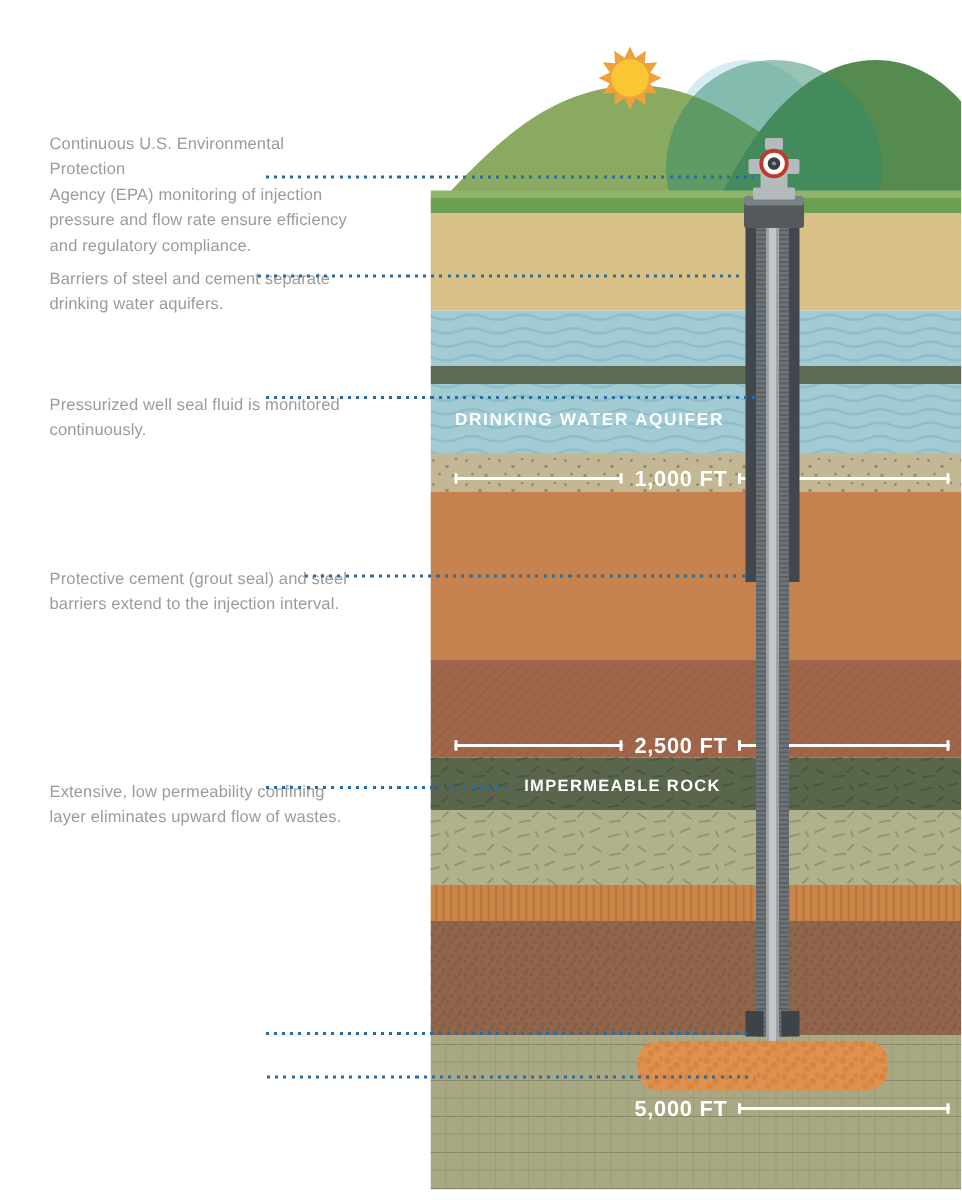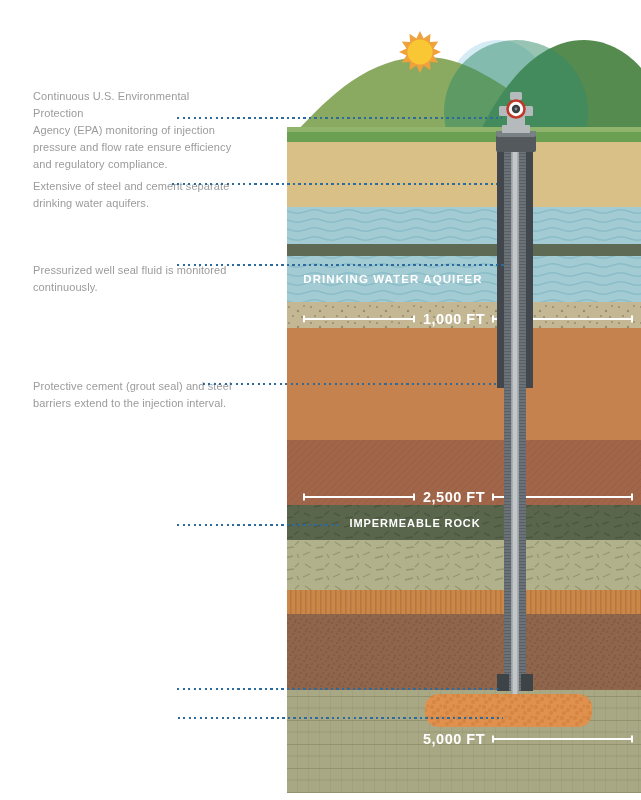--- a/index.html
+++ b/index.html
@@ -187,26 +187,28 @@
       </g>
     </g>
 
     <rect x="287" y="793" width="354" height="7" fill="#ffffff"></rect>
   </svg>
 
   <div class="ann" style="top:88px">Continuous U.S. Environmental Protection
 Agency (EPA) monitoring of injection
 pressure and flow rate ensure efficiency
 and regulatory compliance.</div>
-  <div class="ann" style="top:178px">Extensive of steel and cement separate
+  <div class="ann" style="top:178px">Barriers of steel and cement separate
 drinking water aquifers.</div>
   <div class="ann" style="top:262px">Pressurized well seal fluid is monitored
 continuously.</div>
   <div class="ann" style="top:378px">Protective cement (grout seal) and steel
 barriers extend to the injection interval.</div>
+  <div class="ann" style="top:520px">Extensive, low permeability confining
+layer eliminates upward flow of wastes.</div>
 
   <div class="leader" style="top:117px;left:177px;width:325px"></div>
   <div class="leader" style="top:183px;left:172px;width:325px"></div>
   <div class="leader" style="top:264px;left:177px;width:327px"></div>
   <div class="leader" style="top:383px;left:203px;width:297px"></div>
   <div class="leader" style="top:524px;left:177px;width:161px"></div>
   <div class="leader" style="top:688px;left:177px;width:322px"></div>
   <div class="leader" style="top:717px;left:178px;width:325px"></div>
 
 </div>

